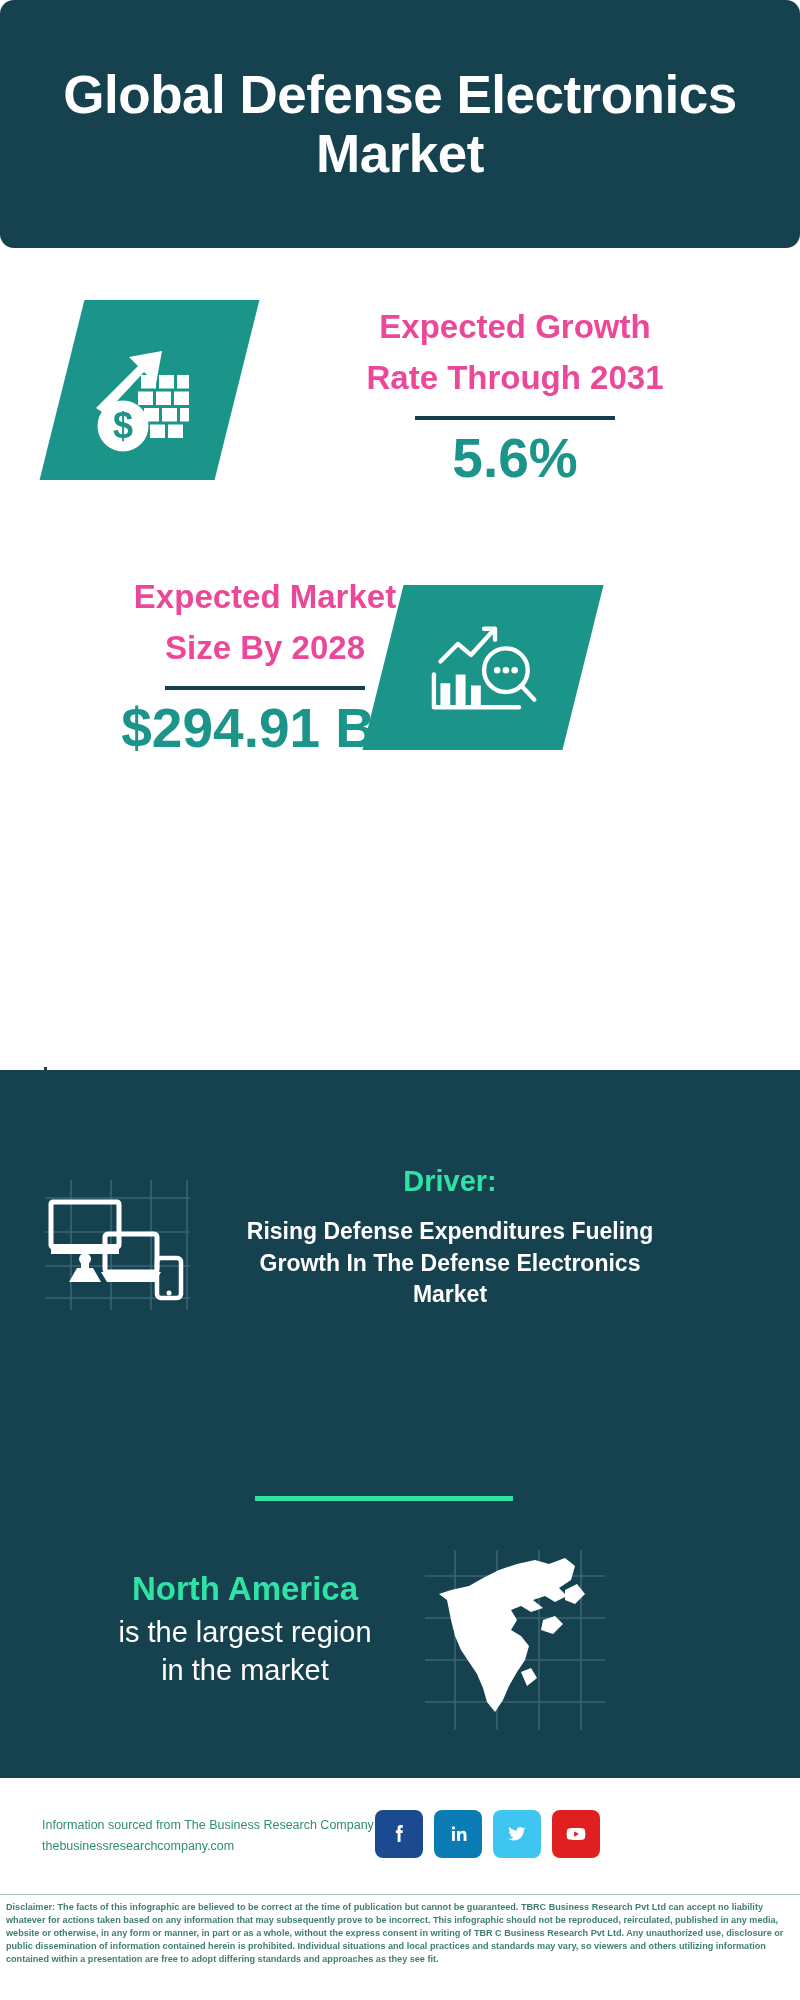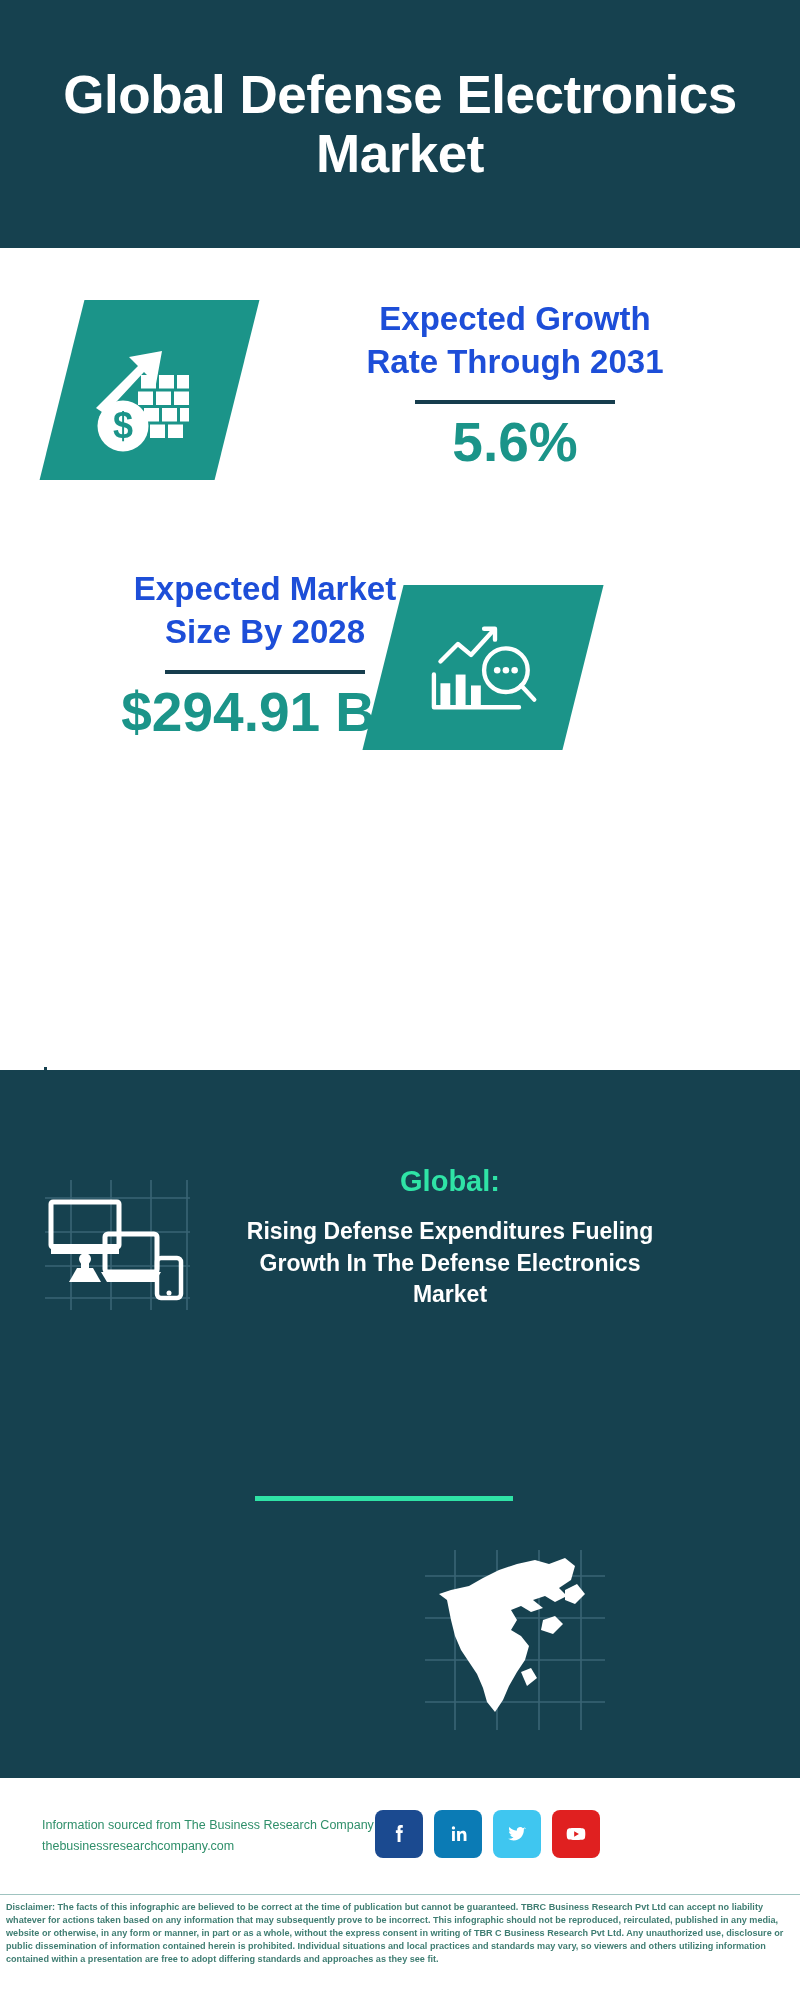--- a/index.html
+++ b/index.html
@@ -8,21 +8,21 @@
     background:#ffffff;
     font-family:"Liberation Sans", sans-serif;
     overflow:hidden;
   }
   .page{position:relative;width:800px;height:2000px;background:#ffffff;}
 
   
   .header{
     position:absolute;left:0;top:0;width:800px;height:248px;
     background:#16414f;
-    display:flex;align-items:center;justify-content:center;
+    display:flex;align-items:center;justify-content:center;border-radius:14px;
   }
   .header h1{
     margin:0;padding:0 24px;
     color:#ffffff;
     font-size:53px;line-height:1.12;
     font-weight:bold;text-align:center;
     letter-spacing:-0.5px;
   }
 
   
@@ -39,22 +39,22 @@
     display:flex;align-items:center;justify-content:center;
   }
 
   
   .growth-icon{left:62px;top:300px;width:175px;height:180px;}
   .growth-text{
     position:absolute;left:270px;top:298px;width:490px;
     text-align:center;
   }
   .stat-title{
-    color:#1d4ed8;font-size:33px;font-weight:bold;line-height:1.3;
-    margin:0;
+    color:#ec4899;font-size:33px;font-weight:bold;line-height:1.3;
+    margin:8px;
   }
   .rule-dark{
     width:200px;height:4px;background:#163d4d;margin:16px auto 10px auto;
   }
   .stat-value{
     color:#1b9489;font-size:55px;font-weight:bold;line-height:1.05;margin:0;
   }
 
   
   .size-text{
@@ -249,26 +249,31 @@
         <rect x="80" y="94" width="12" height="4"></rect>
       </g>
       <g fill="none" stroke="#ffffff" stroke-width="4.5" stroke-linejoin="round">
         <rect x="112" y="78" width="24" height="40" rx="4"></rect>
       </g>
       <circle cx="124" cy="113" r="2.5" fill="#ffffff"></circle>
     </svg>
   </div>
 
   <div class="driver-text">
-    <p class="driver-label">Global:</p>
+    <p class="driver-label">Driver:</p>
     <p class="driver-body">Rising Defense Expenditures Fueling Growth In The Defense Electronics Market</p>
   </div>
 
   <div class="rule-mint"></div>
 
+  <div class="region-text">
+    <p class="region-name">North America</p>
+    <p class="region-sub">is the largest region</p>
+    <p class="region-sub">in the market</p>
+  </div>
 
   <div class="grid-box map-icon">
     <svg width="180" height="180" viewBox="0 0 180 180">
       <g stroke="#3a6575" stroke-width="1.6">
         <line x1="30" y1="0" x2="30" y2="180"></line>
           <line x1="72" y1="0" x2="72" y2="180"></line>
         <line x1="114" y1="0" x2="114" y2="180"></line>
           <line x1="156" y1="0" x2="156" y2="180"></line>
         <line x1="0" y1="26" x2="180" y2="26"></line>
           <line x1="0" y1="68" x2="180" y2="68"></line>

